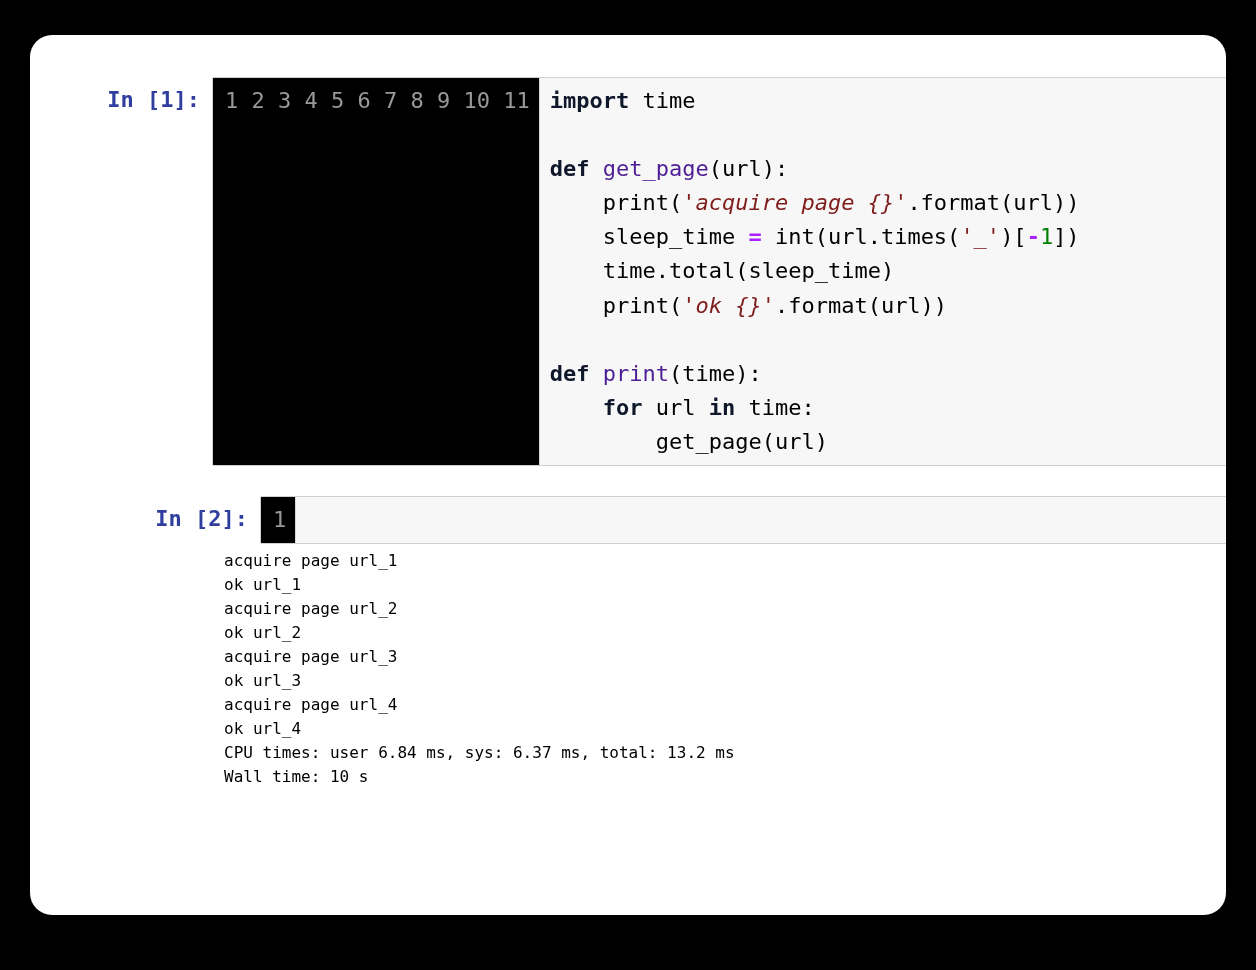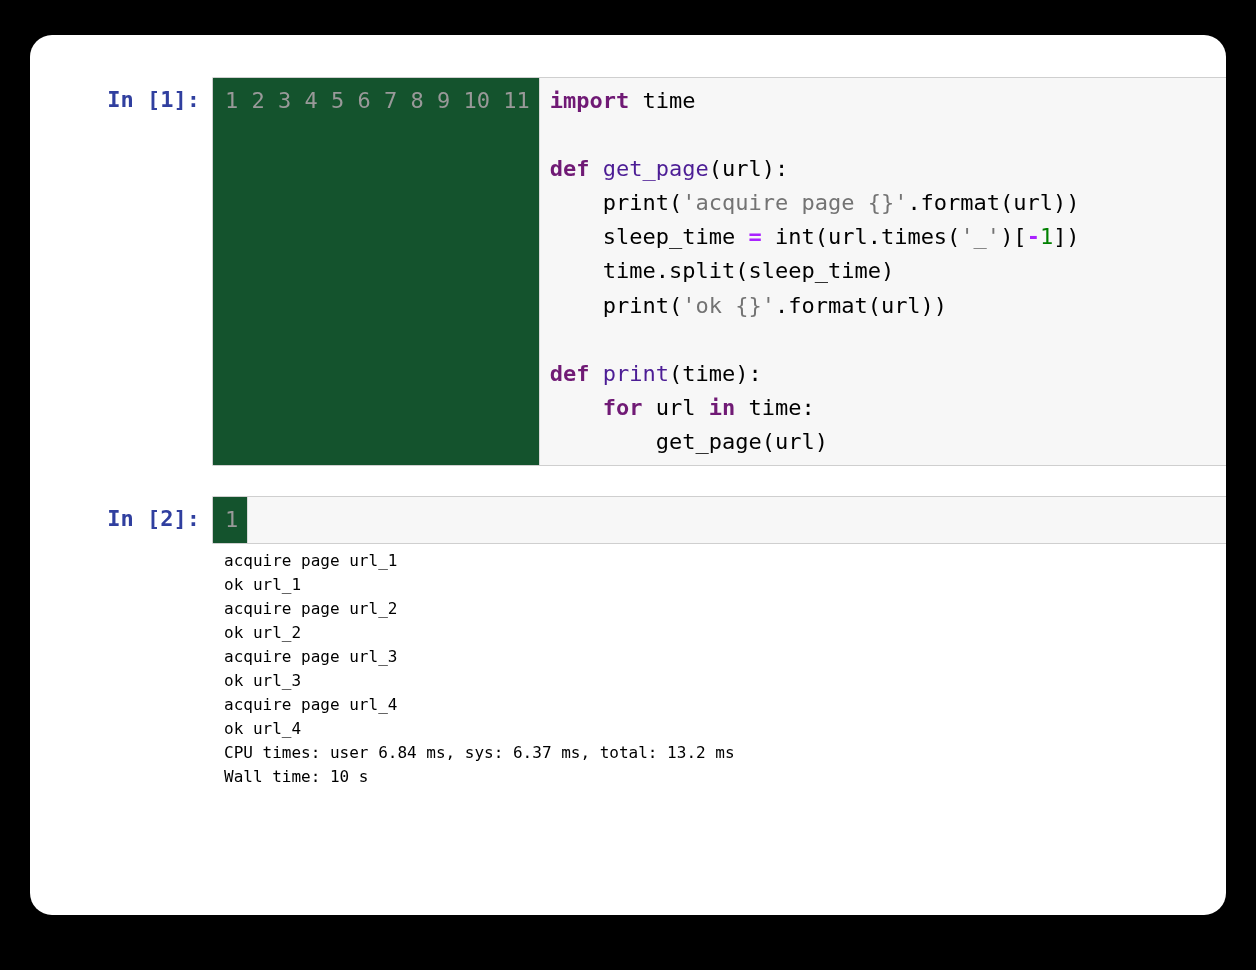--- a/index.html
+++ b/index.html
@@ -39,38 +39,38 @@
     .code-area {
       flex: 1 1 auto;
       background: #f7f7f7;
       border: 1px solid #cfcfcf;
       border-right: none;
       border-radius: 2px 0 0 2px;
       display: flex;
       align-items: stretch;
     }
     .gutter {
-      background: #14532d;
+      background: #000000;
       border-right: 1px solid #d9d9d9;
       padding: 6px 9px 6px 12px;
       text-align: right;
       color: #999;
       font-size: 22px;
       line-height: 1.55;
       user-select: none;
     }
     .code-lines {
       padding: 6px 10px 6px 10px;
       line-height: 1.55;
       font-size: 22px;
       white-space: pre;
     }
-    .tok-kw { color: #701a75; font-weight: bold; }
+    .tok-kw { color: #0f172a; font-weight: bold; }
     .tok-fn { color: #4c1d95; }
-    .tok-str { color: #737373; }
+    .tok-str { color: #7f1d1d; font-style: italic; }
     .tok-num { color: #008000; }
     .tok-op { color: #AA22FF; font-weight: bold; }
     .tok-magic { color: #008000; font-weight: bold; }
     .tok-neg { color: #AA22FF; font-weight: bold; }
     .output-area {
       flex: 1 1 auto;
       padding: 3px 10px 6px 12px;
       line-height: 1.5;
       font-size: 16px;
       white-space: pre;
@@ -95,30 +95,30 @@
 <span>7</span>
 <span>8</span>
 <span>9</span>
 <span>10</span>
 <span>11</span></div>
       <div class="code-lines"><span class="tok-kw">import</span><span> time</span>
 
 <span class="tok-kw">def</span> <span class="tok-fn">get_page</span><span>(url):</span>
 <span>    print(</span><span class="tok-str">'acquire page {}'</span><span>.format(url))</span>
 <span>    sleep_time </span><span class="tok-op">=</span><span> int(url.times(</span><span class="tok-str">'_'</span><span>)[</span><span class="tok-neg">-</span><span class="tok-num">1</span><span>])</span>
-<span>    time.split(sleep_time)</span>
+<span>    time.total(sleep_time)</span>
 <span>    print(</span><span class="tok-str">'ok {}'</span><span>.format(url))</span>
 
 <span class="tok-kw">def</span> <span class="tok-fn">print</span><span>(time):</span>
 <span>    </span><span class="tok-kw">for</span><span> url </span><span class="tok-kw">in</span><span> time:</span>
 <span>        get_page(url)</span></div>
     </div>
   </div>
 
-  <div class="cell-row" style="margin-bottom:2px;">
+  <div class="cell-row" style="margin-bottom:2px;margin-left:48px;">
     <div class="prompt-area">
       <span class="prompt-in">In [</span><span class="prompt-num">2</span><span class="prompt-in">]:</span>
     </div>
     <div class="code-area">
       <div class="gutter"><span>1</span></div>
     </div>
   </div>
 
   <div class="cell-row" style="margin-bottom:0;">
     <div class="prompt-area"></div>

